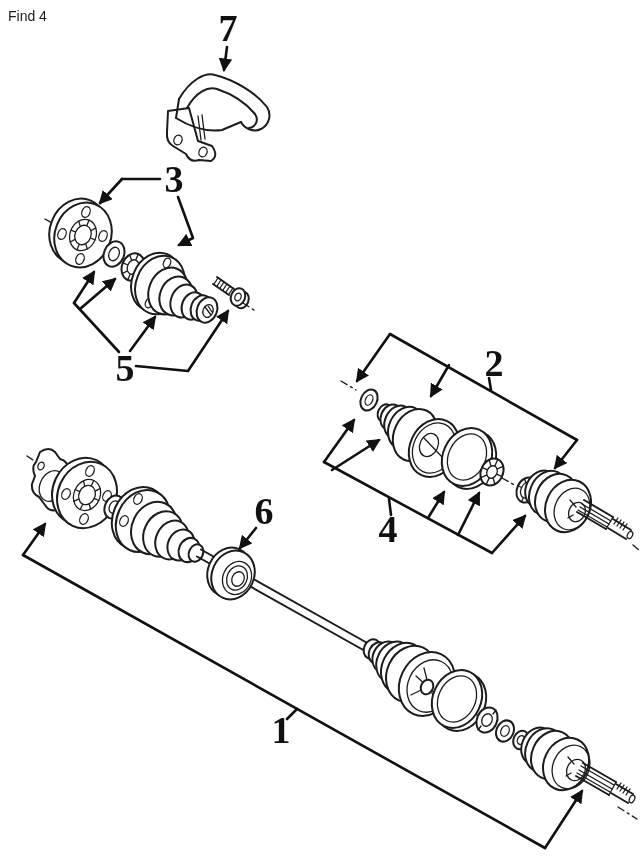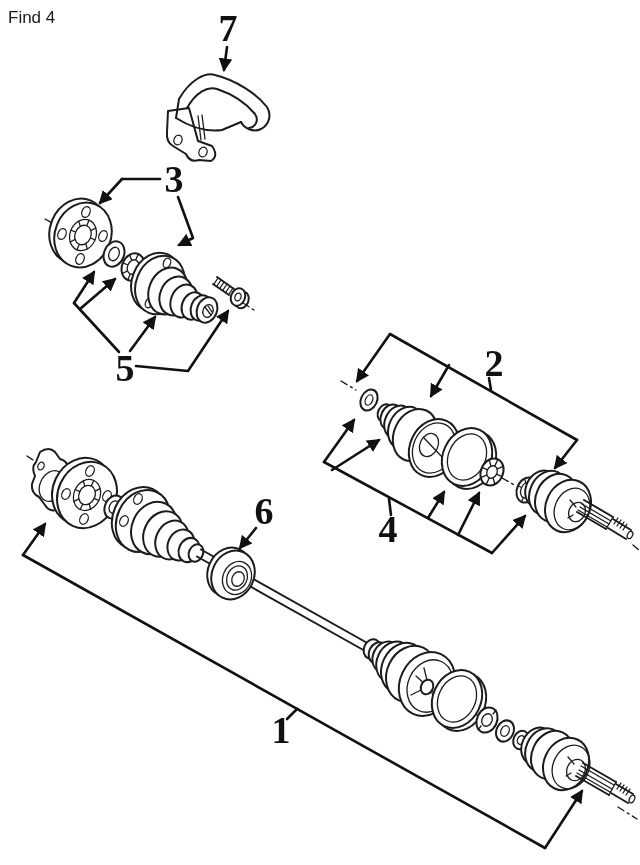--- a/index.html
+++ b/index.html
@@ -1,18 +1,18 @@
 <!DOCTYPE html>
 <html><head>
 <meta charset="utf-8">
 <style>
   html,body{margin:0;padding:0;background:#fff;}
   .page{position:relative;width:640px;height:865px;background:#ffffff;overflow:hidden;
         font-family:"Liberation Sans",sans-serif;}
-  .find-label{position:absolute;left:8px;top:8px;font-size:17px;color:#1b1b1b;
+  .find-label{position:absolute;left:8px;top:8px;font-size:14px;color:#1b1b1b;
         font-family:"Liberation Sans",sans-serif;}
   svg{position:absolute;left:0;top:0;}
   .ln{fill:none;stroke:#1c1c1c;stroke-width:2;stroke-linecap:round;stroke-linejoin:round;}
   .lnf{fill:#ffffff;stroke:#1c1c1c;stroke-width:2;stroke-linejoin:round;}
   .thin{fill:none;stroke:#1c1c1c;stroke-width:1.3;stroke-linecap:round;}
   .call{fill:none;stroke:#111111;stroke-width:2.6;stroke-linecap:round;stroke-linejoin:round;}
   .dash{fill:none;stroke:#1c1c1c;stroke-width:1.4;stroke-dasharray:7 4 2 4;stroke-linecap:round;}
   text.num{font-family:"Liberation Serif",serif;font-weight:bold;font-size:38px;fill:#111111;
         text-anchor:middle;cursor:pointer;}
 </style>

